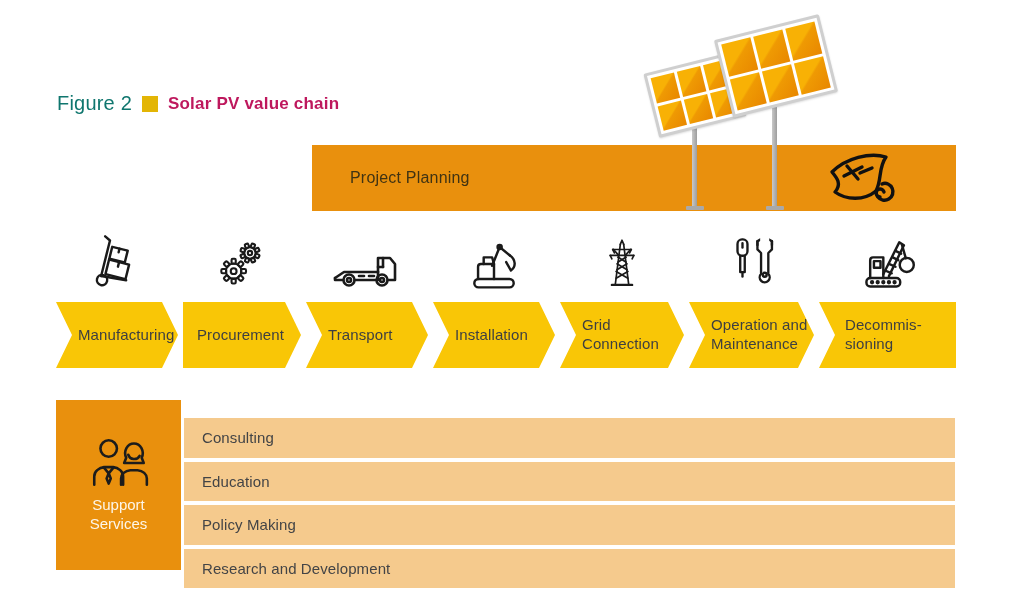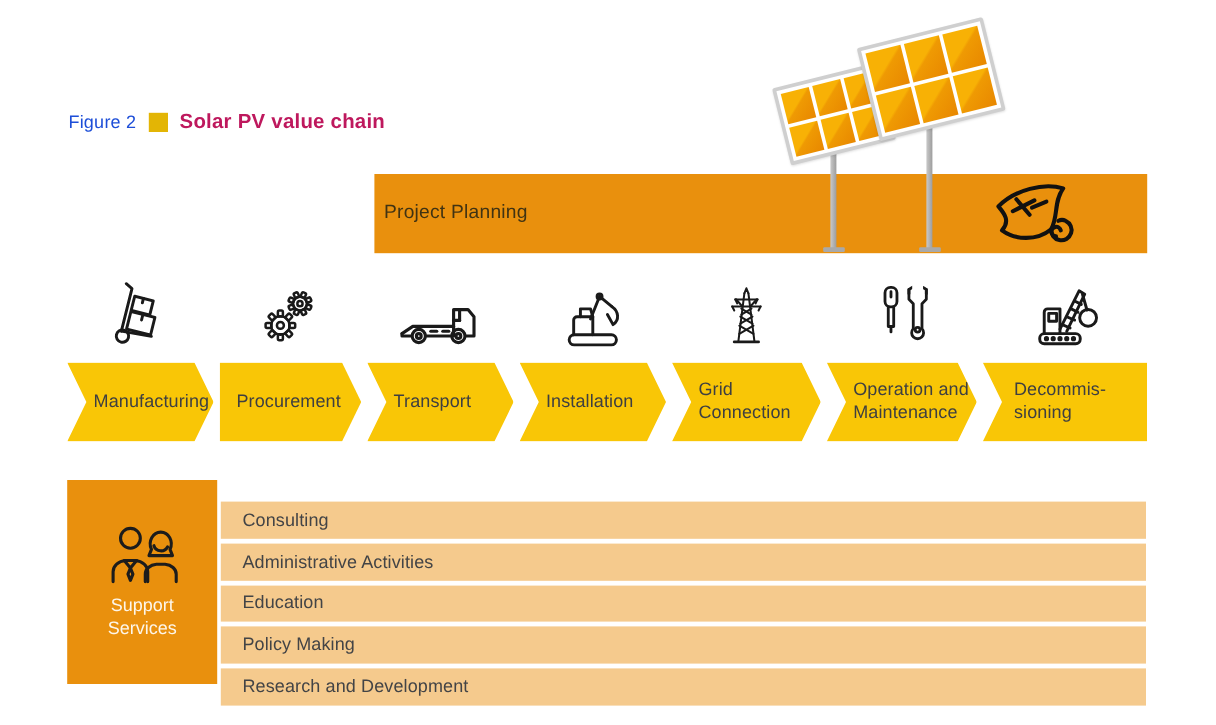--- a/index.html
+++ b/index.html
@@ -2,28 +2,28 @@
 <html><head>
 <meta charset="utf-8">
 <style>
   * { margin:0; padding:0; box-sizing:border-box; }
   html,body { background:#ffffff; }
   body { font-family:"Liberation Sans", sans-serif; color:#3e3f41; }
   .canvas { position:relative; width:1013px; height:604px; background:#fff; overflow:hidden; }
 
   
   .title-row { position:absolute; left:57px; top:92px; display:flex; align-items:center; gap:10px; }
-  .fig-label { font-size:15px; color:#1d4ed8; letter-spacing:.2px; }
+  .fig-label { font-size:20px; color:#0f766e; letter-spacing:.2px; }
   .fig-square { width:16px; height:16px; background:#e3b505; display:inline-block; }
   .fig-name { font-size:17px; font-weight:bold; color:#be185d; letter-spacing:.2px; }
 
   
   .banner { position:absolute; left:312px; top:145px; width:644px; height:66px;
             background:#e9900d; z-index:1; display:flex; align-items:center; }
-  .banner-label { font-size:16px; color:#403313; padding-left:8px; letter-spacing:.2px; }
+  .banner-label { font-size:16px; color:#403313; padding-left:38px; letter-spacing:.2px; }
   .blueprint { position:absolute; right:54px; top:3px; }
 
   
   .pole { position:absolute; width:5px; background:linear-gradient(90deg,#c9c9c9,#9d9d9d); z-index:2; }
   .pole-base { position:absolute; height:4px; width:18px; background:#a9a9a9; z-index:2; border-radius:1px; }
   .pole-left  { left:692px; top:120px; height:90px; }
   .pole-right { left:772px; top:100px; height:110px; }
   .base-left  { left:686px; top:206px; }
   .base-right { left:766px; top:206px; }
   .panel { position:absolute; z-index:3; background:#ffffff; border:3px solid #cfcfcf; border-radius:2px;
@@ -298,23 +298,20 @@
     </span>
     <span class="support-label">Support
 Services</span>
   </div>
 
   <div class="support-rows">
     <div class="support-row">
       <span class="row-label">Consulting</span>
     </div>
     <div class="support-row">
-      <span class="row-label">Administrative Activities</span>
-    </div>
-    <div class="support-row">
       <span class="row-label">Education</span>
     </div>
     <div class="support-row">
       <span class="row-label">Policy Making</span>
     </div>
     <div class="support-row">
       <span class="row-label">Research and Development</span>
     </div>
   </div>
 

